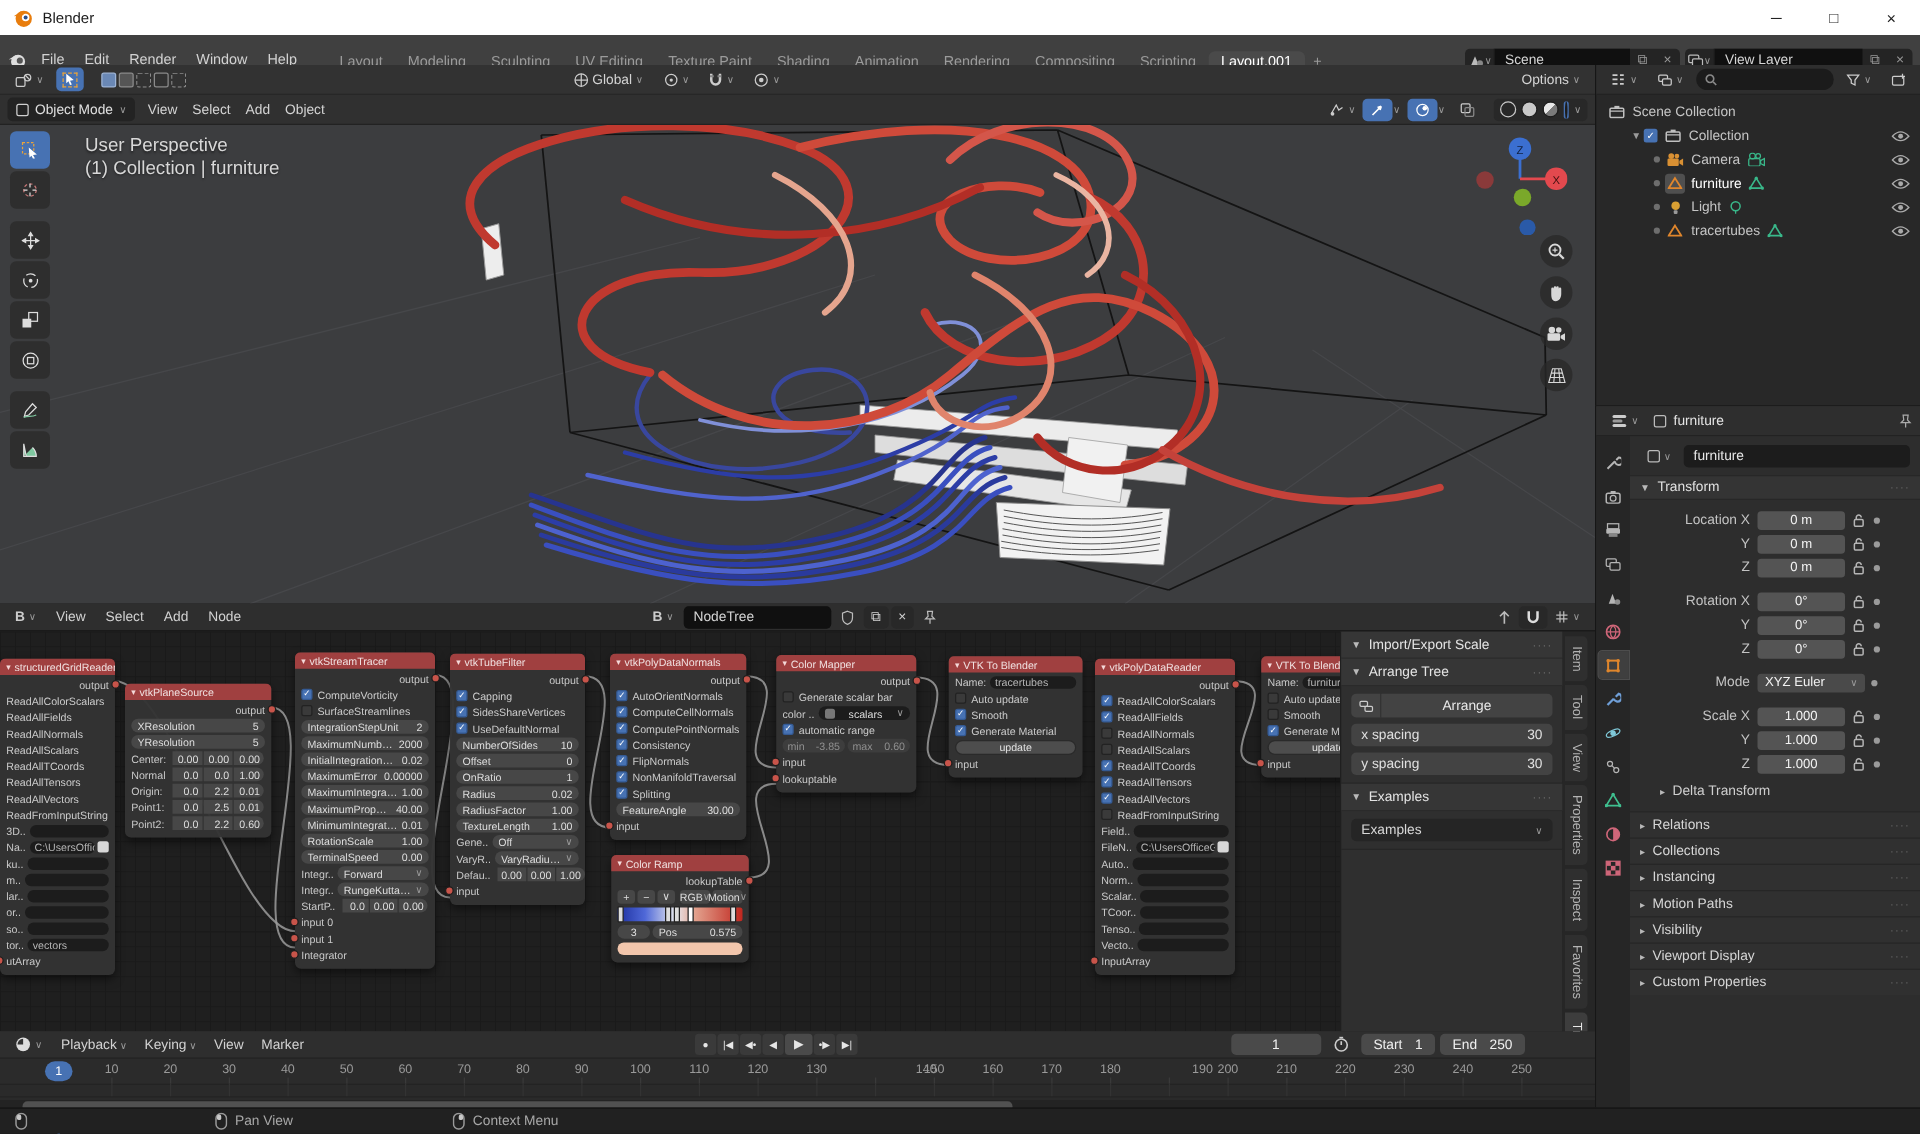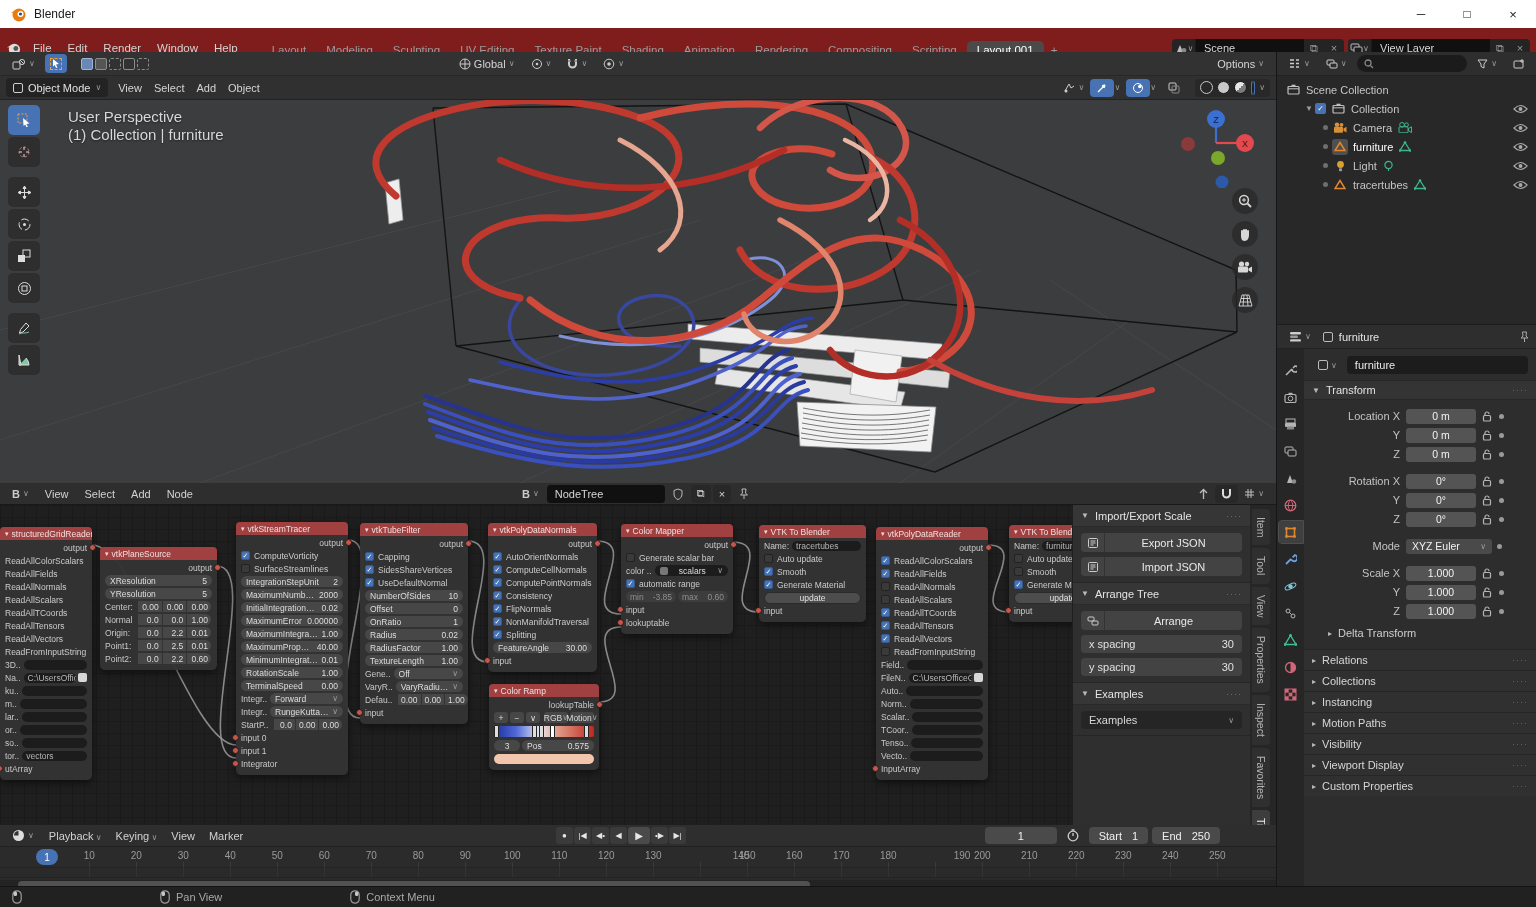--- a/index.html
+++ b/index.html
@@ -8,21 +8,21 @@
 .abs{position:absolute}
 .flex{display:flex;align-items:center}
 
 #titlebar{left:0;top:0;width:1536px;height:28px;background:#ffffff;display:flex;align-items:center;color:#111}
 #titlebar .logo{margin:0 8px 0 10px}
 #titlebar .ttl{font-size:12px;color:#1a1a1a}
 #titlebar .wbtns{margin-left:auto;display:flex;height:100%}
 #titlebar .wbtn{width:46px;height:100%;display:flex;align-items:center;justify-content:center;font-size:12px;color:#222}
 #titlebar .wbtn:last-child{font-size:13px}
 
-#topbar{left:0;top:28px;width:1536px;height:40px;background:#7f1d1d;display:flex;align-items:center;padding:0 6px}
+#topbar{left:0;top:28px;width:1536px;height:40px;background:#404040;display:flex;align-items:center;padding:0 6px}
 #topbar .menu{padding:2px 8px;color:#d2d2d2;font-size:11.5px;border-radius:3px}
 #tb-workspaces{display:flex;margin-left:16px;height:24px;align-items:flex-end}
 .wstab{padding:3px 10px 4px;font-size:11.5px;color:#9b9b9b;border-radius:5px 5px 0 0}
 .wstab.active{background:#4a4a4a;color:#fff}
 .wstab.plus{color:#9b9b9b;padding:3px 7px 4px}
 #tb-right{margin-left:auto;display:flex;align-items:center;gap:4px}
 .idfield{display:flex;align-items:center;height:18px;background:#242424;border-radius:4px}
 .idfield .ic{width:24px;display:flex;justify-content:center;align-items:center;border-right:1px solid #1a1a1a;height:100%;color:#bbb;font-size:9px}
 .idfield .val{background:#101010;height:100%;display:flex;align-items:center;padding:0 8px;color:#d6d6d6}
 .idfield .mini{width:20px;display:flex;justify-content:center;color:#999}
@@ -1201,40 +1201,20 @@
               <span>input</span>
             </div>
           </div>
         </div>
       </div>
     <div id="ne-side">
         <div class="sph">
           <span class="tri8">▼</span>
           <span>Import/Export Scale</span>
           <span class="grip">····</span>
-        </div>
-        <div class="spbody">
-          <div class="sbtnrow">
-            <div class="icb">
-              <svg width="12" height="12" viewBox="0 0 12 12">
-                <rect x="1.5" y="1.5" width="9" height="9" rx="1" fill="none" stroke="#ccc"></rect>
-                <path d="M3.5 4 H8.5 M3.5 6 H8.5 M3.5 8 H6.5" stroke="#ccc"></path>
-              </svg>
-            </div>
-            <div class="lbl">Export JSON</div>
-          </div>
-          <div class="sbtnrow">
-            <div class="icb">
-              <svg width="12" height="12" viewBox="0 0 12 12">
-                <rect x="1.5" y="1.5" width="9" height="9" rx="1" fill="none" stroke="#ccc"></rect>
-                <path d="M3.5 4 H8.5 M3.5 6 H8.5 M3.5 8 H6.5" stroke="#ccc"></path>
-              </svg>
-            </div>
-            <div class="lbl">Import JSON</div>
-          </div>
         </div>
         <div class="sph">
           <span class="tri8">▼</span>
           <span>Arrange Tree</span>
           <span class="grip">····</span>
         </div>
         <div class="spbody">
           <div class="sbtnrow">
             <div class="icb">
               <svg width="12" height="12" viewBox="0 0 12 12">
@@ -1863,21 +1843,21 @@
 <div id="statusbar" class="abs">
   <div id="sb-left">
       <div class="sbitem" style="margin-right: 130px;">
         <span>
           <svg width="10" height="14" viewBox="0 0 10 14">
             <rect x="0.8" y="0.8" width="8.4" height="12.4" rx="4" fill="none" stroke="#9a9a9a" stroke-width="1.2"></rect>
             <rect x="1.6" y="1.6" width="3.4" height="4.4" rx="1.5" fill="#c8c8c8"></rect>
           </svg>
         </span>
       </div>
-      <div class="sbitem" style="margin-right: 120px;">
+      <div class="sbitem" style="margin-right: 120px; margin-left: 12px;">
         <span>
           <svg width="10" height="14" viewBox="0 0 10 14">
             <rect x="0.8" y="0.8" width="8.4" height="12.4" rx="4" fill="none" stroke="#9a9a9a" stroke-width="1.2"></rect>
             <rect x="1.6" y="1.6" width="3.4" height="4.4" rx="1.5" fill="#c8c8c8"></rect>
           </svg>
         </span>
         <span>Pan View</span>
       </div>
       <div class="sbitem" style="margin-right: 120px;">
         <span>

